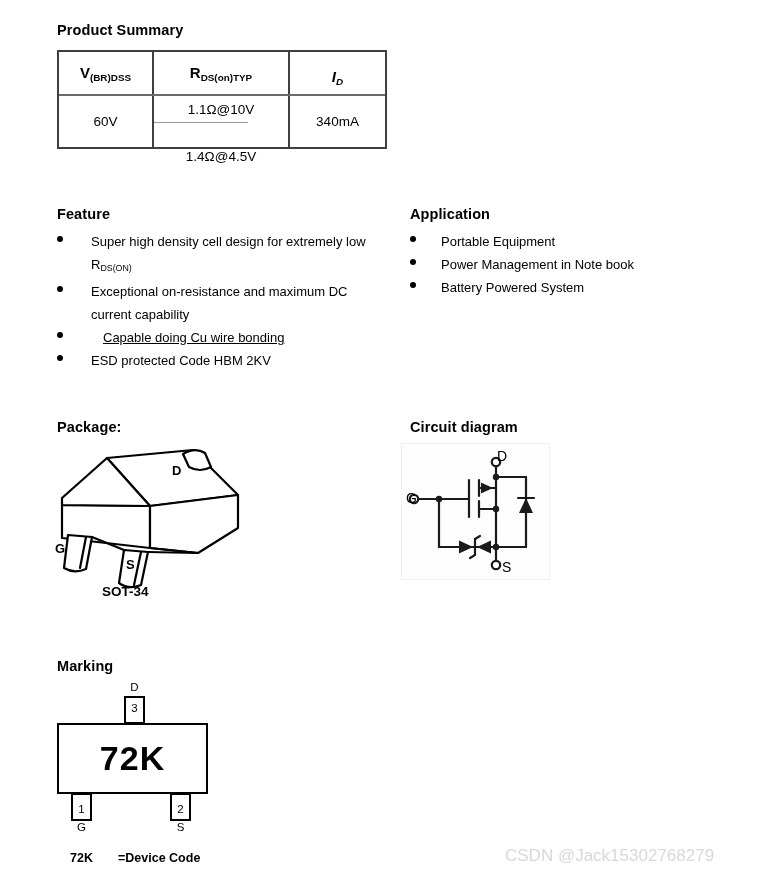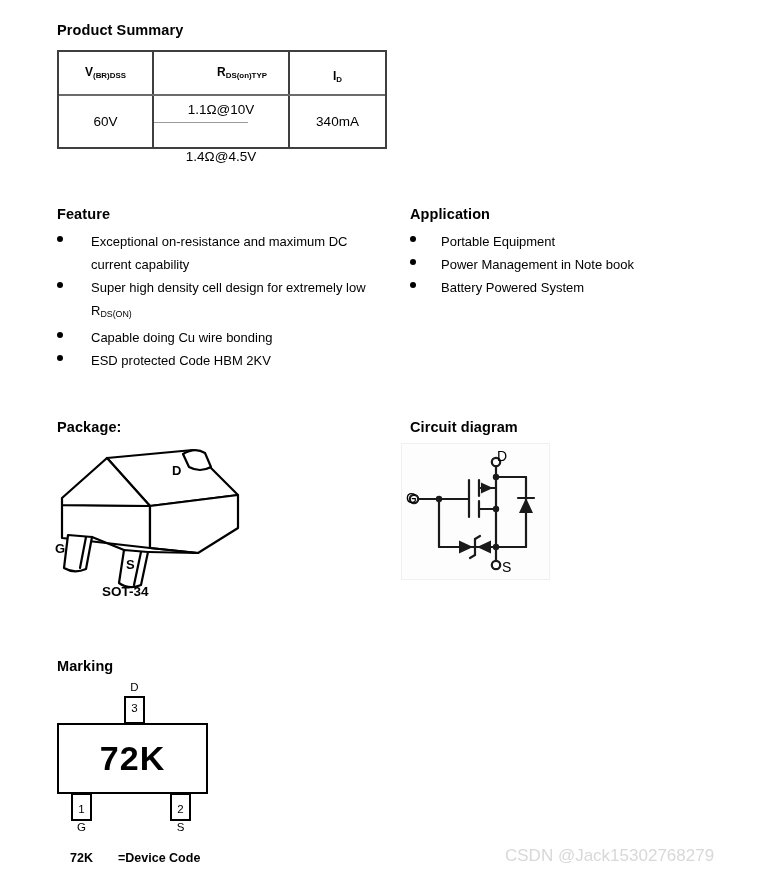--- a/index.html
+++ b/index.html
@@ -36,21 +36,21 @@
     position:absolute; left:0; right:0; height:2px; background:#6b6b6b;
   }
   #summary-table .hline.thin { height:1px; background:#9a9a9a; }
   .cell {
     position:absolute;
     display:flex; align-items:center; justify-content:center;
     text-align:center;
     font-size:13.5px;
     white-space:nowrap;
   }
-  .cell.head { font-weight:bold; font-size:12px; }
+  .cell.head { font-weight:bold; font-size:15px; }
   .sub { font-size:0.66em; vertical-align:-0.28em; font-weight:bold; letter-spacing:0; }
   .sub-r { font-size:0.68em; vertical-align:-0.25em; }
 
   
   .bullet-list { position:absolute; }
   .bullet-row { position:relative; display:flex; align-items:flex-start; }
   .bullet-dot {
     width:6px; height:6px; border-radius:50%;
     background:#000; flex:0 0 auto; margin-top:6px;
   }
@@ -112,56 +112,56 @@
     <div class="vline" style="left:93px;"></div>
     <div class="vline" style="left:229px;"></div>
 
     <div class="hline" style="top:42px;"></div>
 
     <div class="hline thin" style="top:70px; left:95px; right:137px;"></div>
 
     <div class="cell head" style="left:0; top:0; width:93px; height:42px;">
       <span class="nowrap"><span>V</span><span class="sub">(BR)DSS</span></span>
     </div>
-    <div class="cell head" style="left:95px; top:0; width:134px; height:42px;margin-left:21px;">
+    <div class="cell head" style="left:95px; top:0; width:134px; height:42px;">
       <span class="nowrap"><span>R</span><span class="sub">DS(on)TYP</span></span>
     </div>
-    <div class="cell head" style="left:231px; top:0; width:95px; height:50px;">
+    <div class="cell head" style="left:231px; top:0; width:95px; height:50px;font-style:italic;">
       <span class="nowrap"><span>I</span><span class="sub">D</span></span>
     </div>
 
     <div class="cell" style="left:0; top:44px; width:93px; height:51px;border-radius:18px;">60V</div>
     <div class="cell" style="left:95px; top:44px; width:134px; height:26px;">1.1Ω@10V</div>
     <div class="cell" style="left:95px; top:71px; width:134px; height:26px;margin-top:20px;">1.4Ω@4.5V</div>
     <div class="cell" style="left:231px; top:44px; width:95px; height:51px;">340mA</div>
   </div>
 
   <div class="section-title" style="left:57px; top:206px;">Feature</div>
 
   <div class="bullet-list" style="left:57px; top:230px; width:330px;">
 
     <div class="bullet-row feat-item">
       <div class="bullet-dot"></div>
       <div class="bullet-text" style="margin-left:28px;">
+        <span>Super high density cell design for extremely low</span><br>
+        <span class="nowrap"><span>R</span><span class="sub-r">DS(ON)</span></span>
+      </div>
+    </div>
+
+    <div class="bullet-row feat-item">
+      <div class="bullet-dot"></div>
+      <div class="bullet-text" style="margin-left:28px;">
         <span>Exceptional on-resistance and maximum DC</span><br>
         <span>current capability</span>
       </div>
     </div>
 
     <div class="bullet-row feat-item">
       <div class="bullet-dot"></div>
-      <div class="bullet-text" style="margin-left:28px;">
-        <span>Super high density cell design for extremely low</span><br>
-        <span class="nowrap"><span>R</span><span class="sub-r">DS(ON)</span></span>
-      </div>
-    </div>
-
-    <div class="bullet-row feat-item">
-      <div class="bullet-dot"></div>
-      <div class="bullet-text" style="margin-left:28px;">Capable doing Cu wire bonding</div>
+      <div class="bullet-text" style="margin-left:40px;text-decoration:underline;">Capable doing Cu wire bonding</div>
     </div>
 
     <div class="bullet-row feat-item">
       <div class="bullet-dot"></div>
       <div class="bullet-text" style="margin-left:28px;">ESD protected Code HBM 2KV</div>
     </div>
   </div>
 
   <div class="section-title" style="left:410px; top:206px;">Application</div>
 

